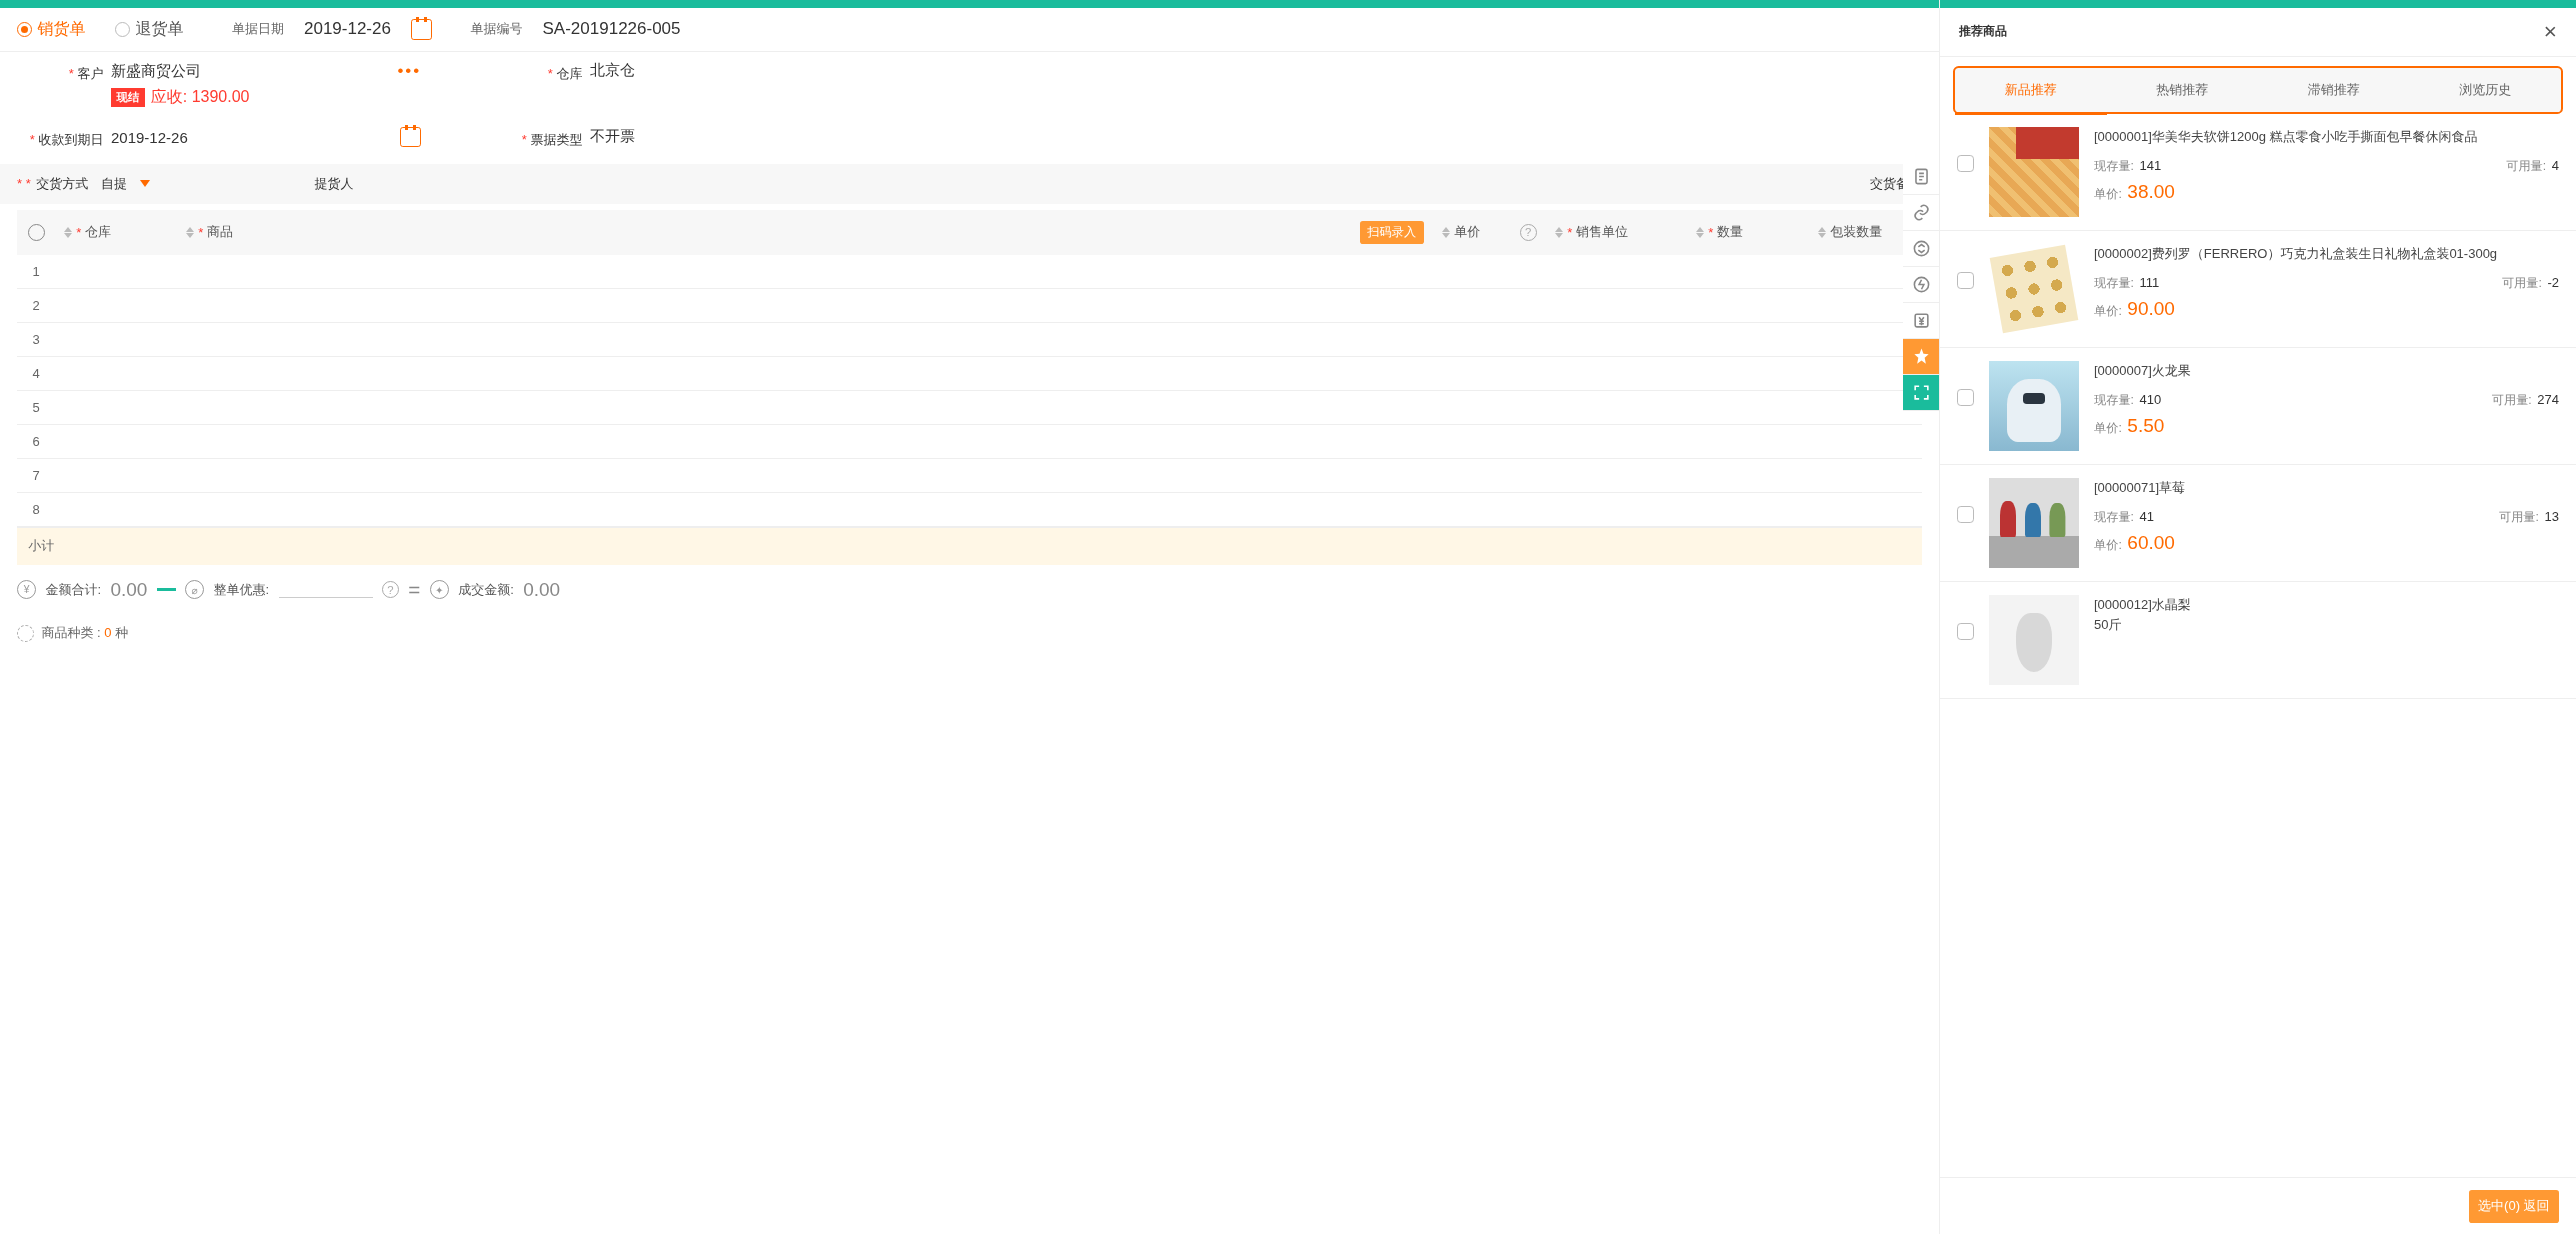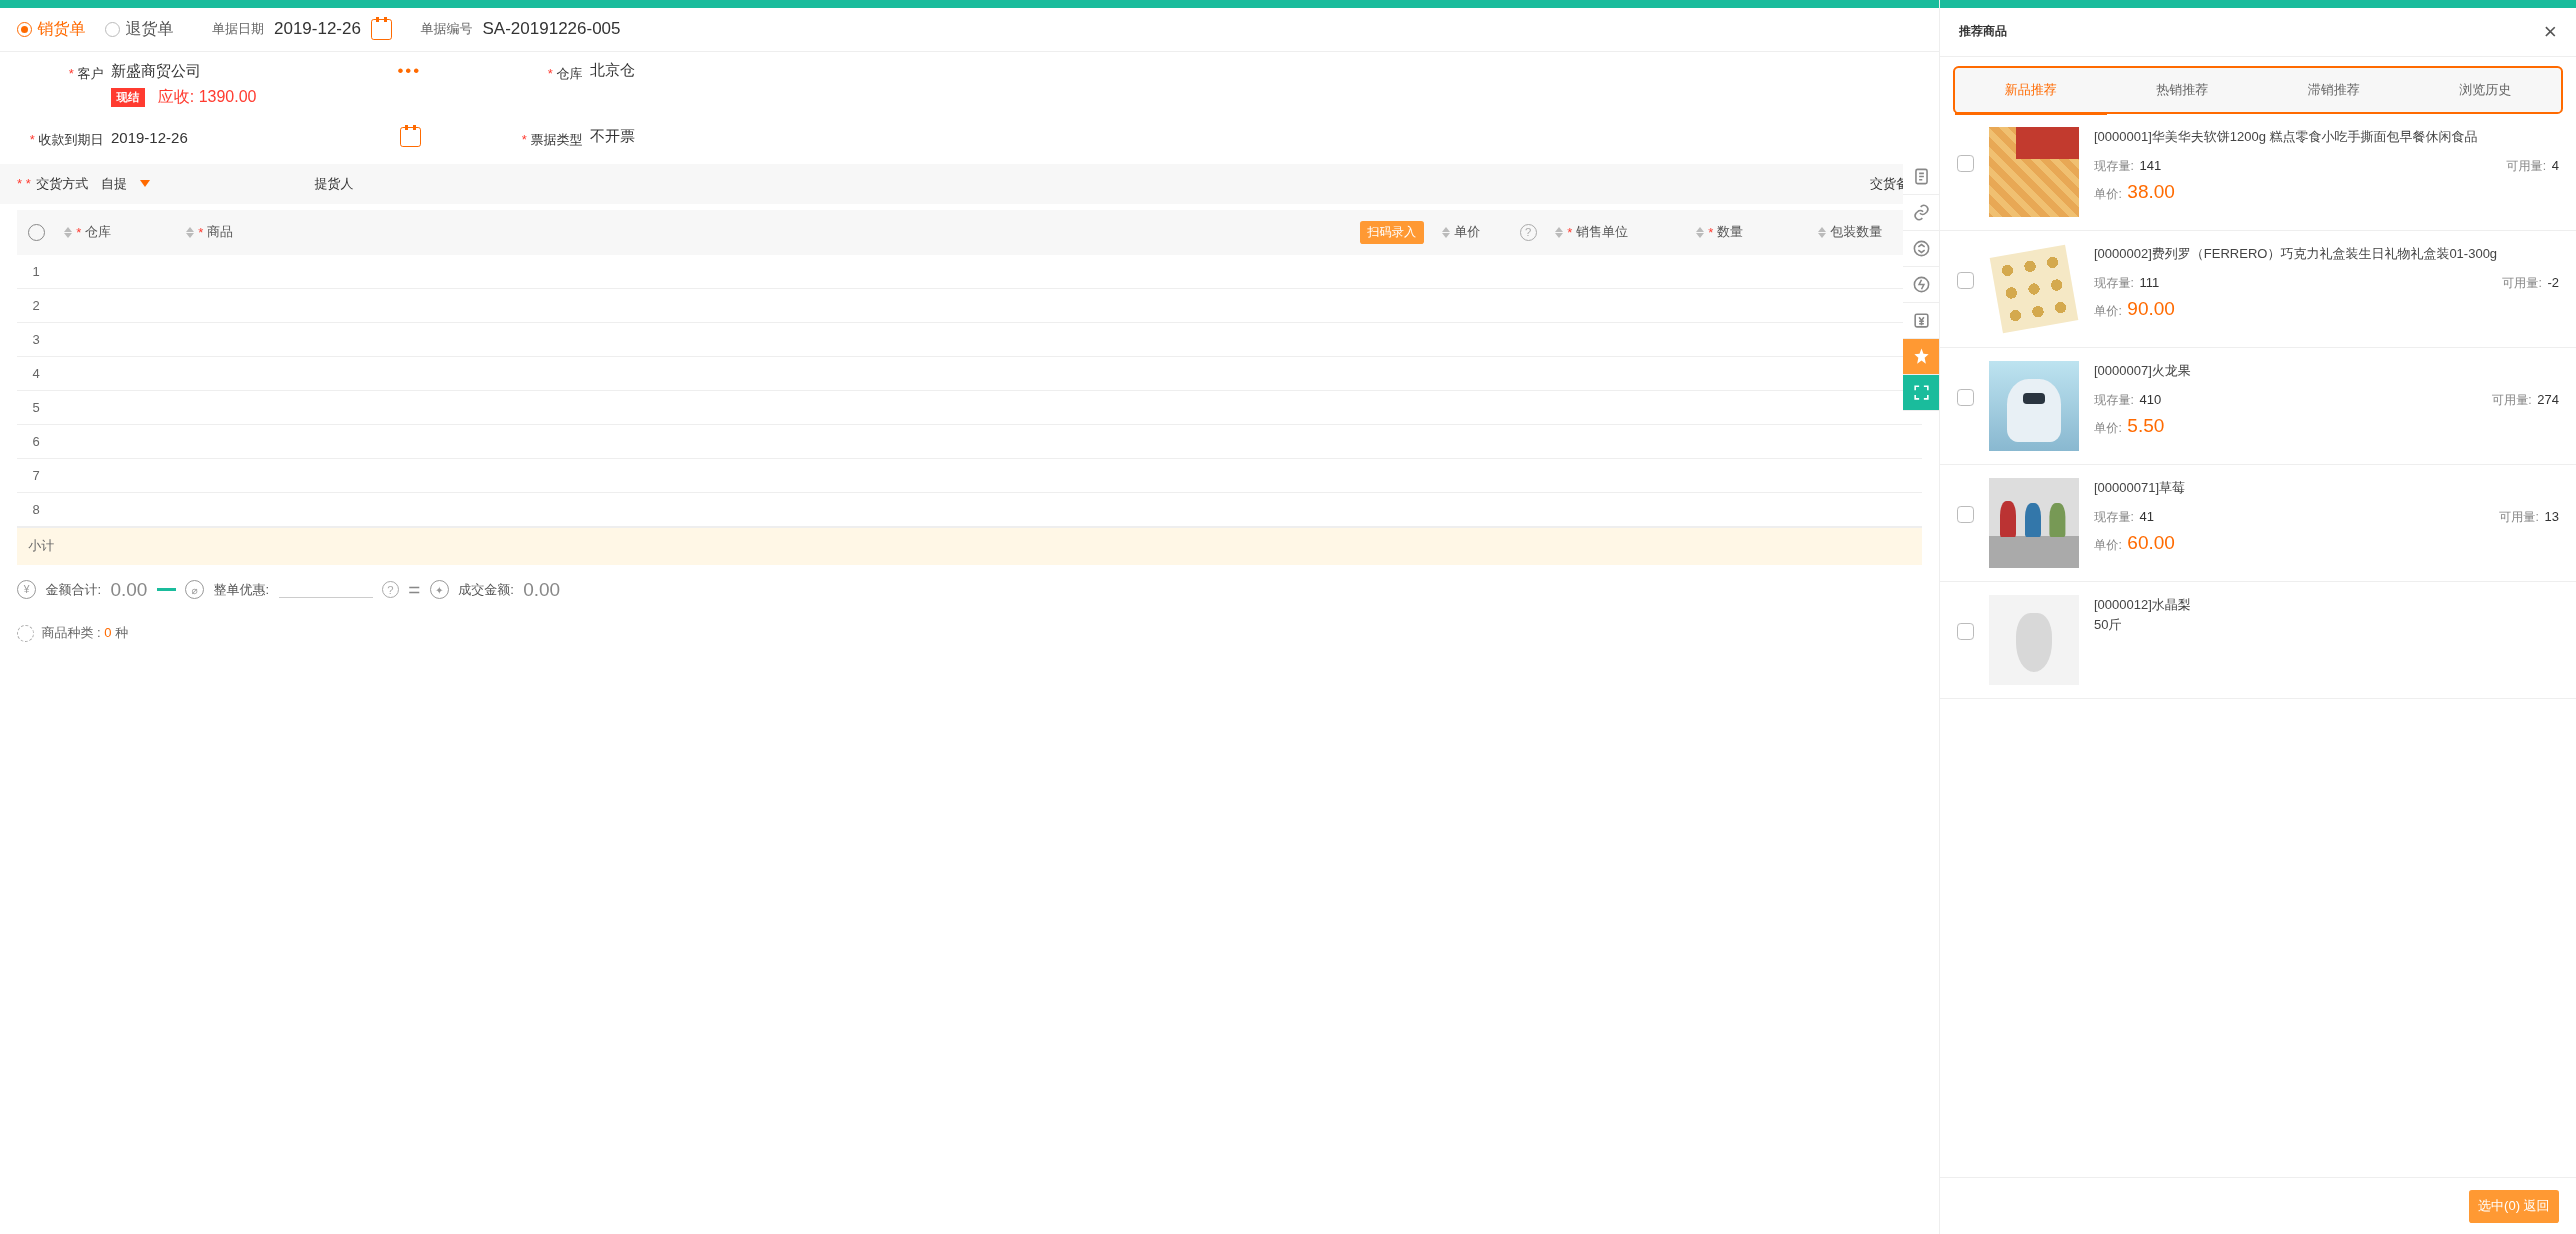--- a/index.html
+++ b/index.html
@@ -3,39 +3,39 @@
   <meta charset="utf-8">
   <style>
     * { margin:0; padding:0; box-sizing:border-box; }
     body { font-family:-apple-system,"Helvetica Neue","PingFang SC","Microsoft YaHei",sans-serif; font-size:13px; color:#333; background:#fff; }
     .wrap { display:flex; width:100%; height:100vh; }
     .left { flex:1; border-right:0.9px solid #eee; position:relative; overflow:hidden; }
     .right { width:636px; display:flex; flex-direction:column; }
     .teal-bar { height:7.5px; background:#1abc9c; }
 
     
-    .hdr-row { display:flex; align-items:center; padding:11.3px 17px; gap:10px; border-bottom:0.9px solid #eee; }
+    .hdr-row { display:flex; align-items:center; padding:11.3px 17px; gap:20px; border-bottom:0.9px solid #eee; }
     .radio { display:inline-flex; align-items:center; gap:5.6px; margin-right:9.4px; cursor:pointer; font-size:16px; color:#555; }
     .radio-circ { width:15px; height:15px; border:0.9px solid #bbb; border-radius:50%; display:inline-flex; align-items:center; justify-content:center; }
     .radio.active .radio-circ { border-color:#ff6a00; }
     .radio.active .radio-circ::after { content:""; width:7.5px; height:7.5px; background:#ff6a00; border-radius:50%; }
     .radio.active { color:#ff6a00; }
     .hdr-label { color:#666; margin-left:19px; }
     .hdr-val { font-size:17px; color:#333; }
     .cal-ic { width:20.6px; height:20.6px; border:1.9px solid #ff6a00; border-radius:2.8px; position:relative; }
     .cal-ic::before,.cal-ic::after { content:""; position:absolute; width:2.8px; height:4.7px; background:#ff6a00; top:-2.8px; }
     .cal-ic::before{left:3.8px;} .cal-ic::after{right:3.8px;}
 
     
     .form { padding:0 17px; }
     .form-row { display:flex; align-items:flex-start; padding:9.4px 0; }
     .f-lbl { width:94px; text-align:right; color:#333; padding-right:7.5px; padding-top:3.8px; }
     .req::before { content:"* "; color:#ff3b30; }
     .f-val { flex:0 0 310px; display:flex; flex-direction:column; font-size:15px; position:relative; }
-    .f-row-in { display:flex; align-items:center; gap:13px; }
+    .f-row-in { display:flex; align-items:center; gap:6px; }
     .badge { display:inline-block; background:#ff3b30; color:#fff; padding:1.9px 5.6px; font-size:11.3px; font-weight:bold; }
     .due { color:#ff3b30; font-size:16px; }
     .inp-line { border:none; border-bottom:0.9px solid transparent; font-size:15px; outline:none; background:none; }
     .dots { color:#ff6a00; font-size:17px; letter-spacing:1.9px; margin-left:auto; cursor:pointer; }
     .second-col { margin-left:75px; }
     
     
     .gray-bar { background:#f7f7f7; display:flex; align-items:center; padding:11.3px 17px; gap:5.6px; margin-top:5.6px; }
     .chev { display:inline-block; width:0; height:0; border-left:5.6px solid transparent; border-right:5.6px solid transparent; border-top:7.5px solid #ff6a00; margin-left:7.5px; }
 

